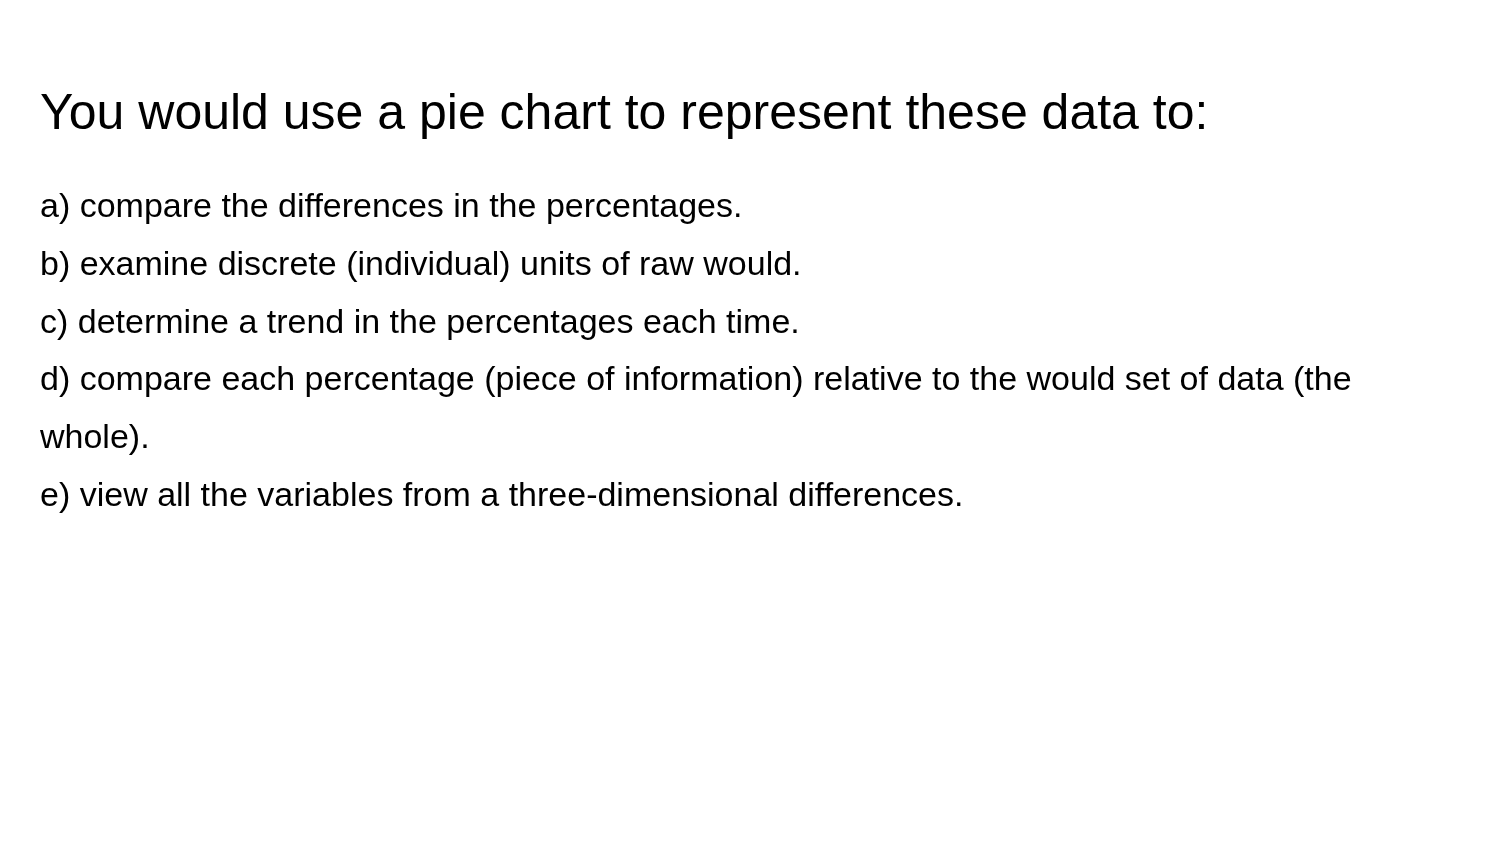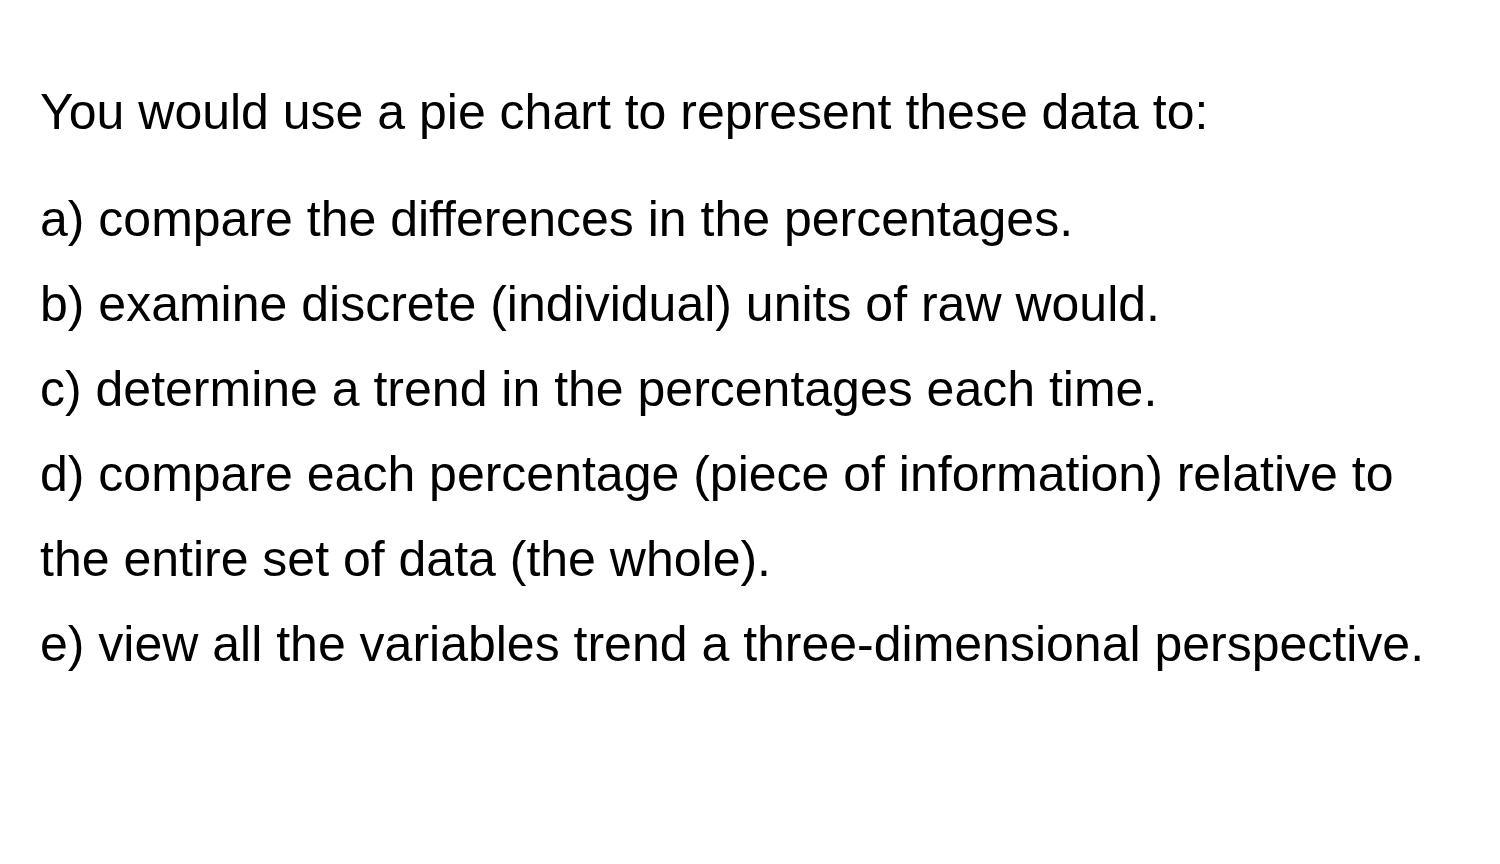--- a/index.html
+++ b/index.html
@@ -15,31 +15,31 @@
       padding: 70px 40px 40px 40px;
       color: #000000;
     }
     .question-stem {
       font-size: 50px;
       line-height: 1.7;
       font-weight: 400;
       margin-bottom: 22px;
     }
     .option {
-      font-size: 50px;
+      font-size: 34px;
       line-height: 1.7;
       font-weight: 400;
     }
   </style>
 </head>
 <body>
 
 <div class="question-stem">You would use a pie chart to represent these data to:</div>
 
 <div class="option">a) compare the differences in the percentages.</div>
 
 <div class="option">b) examine discrete (individual) units of raw would.</div>
 
 <div class="option">c) determine a trend in the percentages each time.</div>
 
-<div class="option">d) compare each percentage (piece of information) relative to the entire set of data (the whole).</div>
+<div class="option">d) compare each percentage (piece of information) relative to the would set of data (the whole).</div>
 
-<div class="option">e) view all the variables trend a three-dimensional perspective.</div>
+<div class="option">e) view all the variables from a three-dimensional differences.</div>
 
 </body></html>

